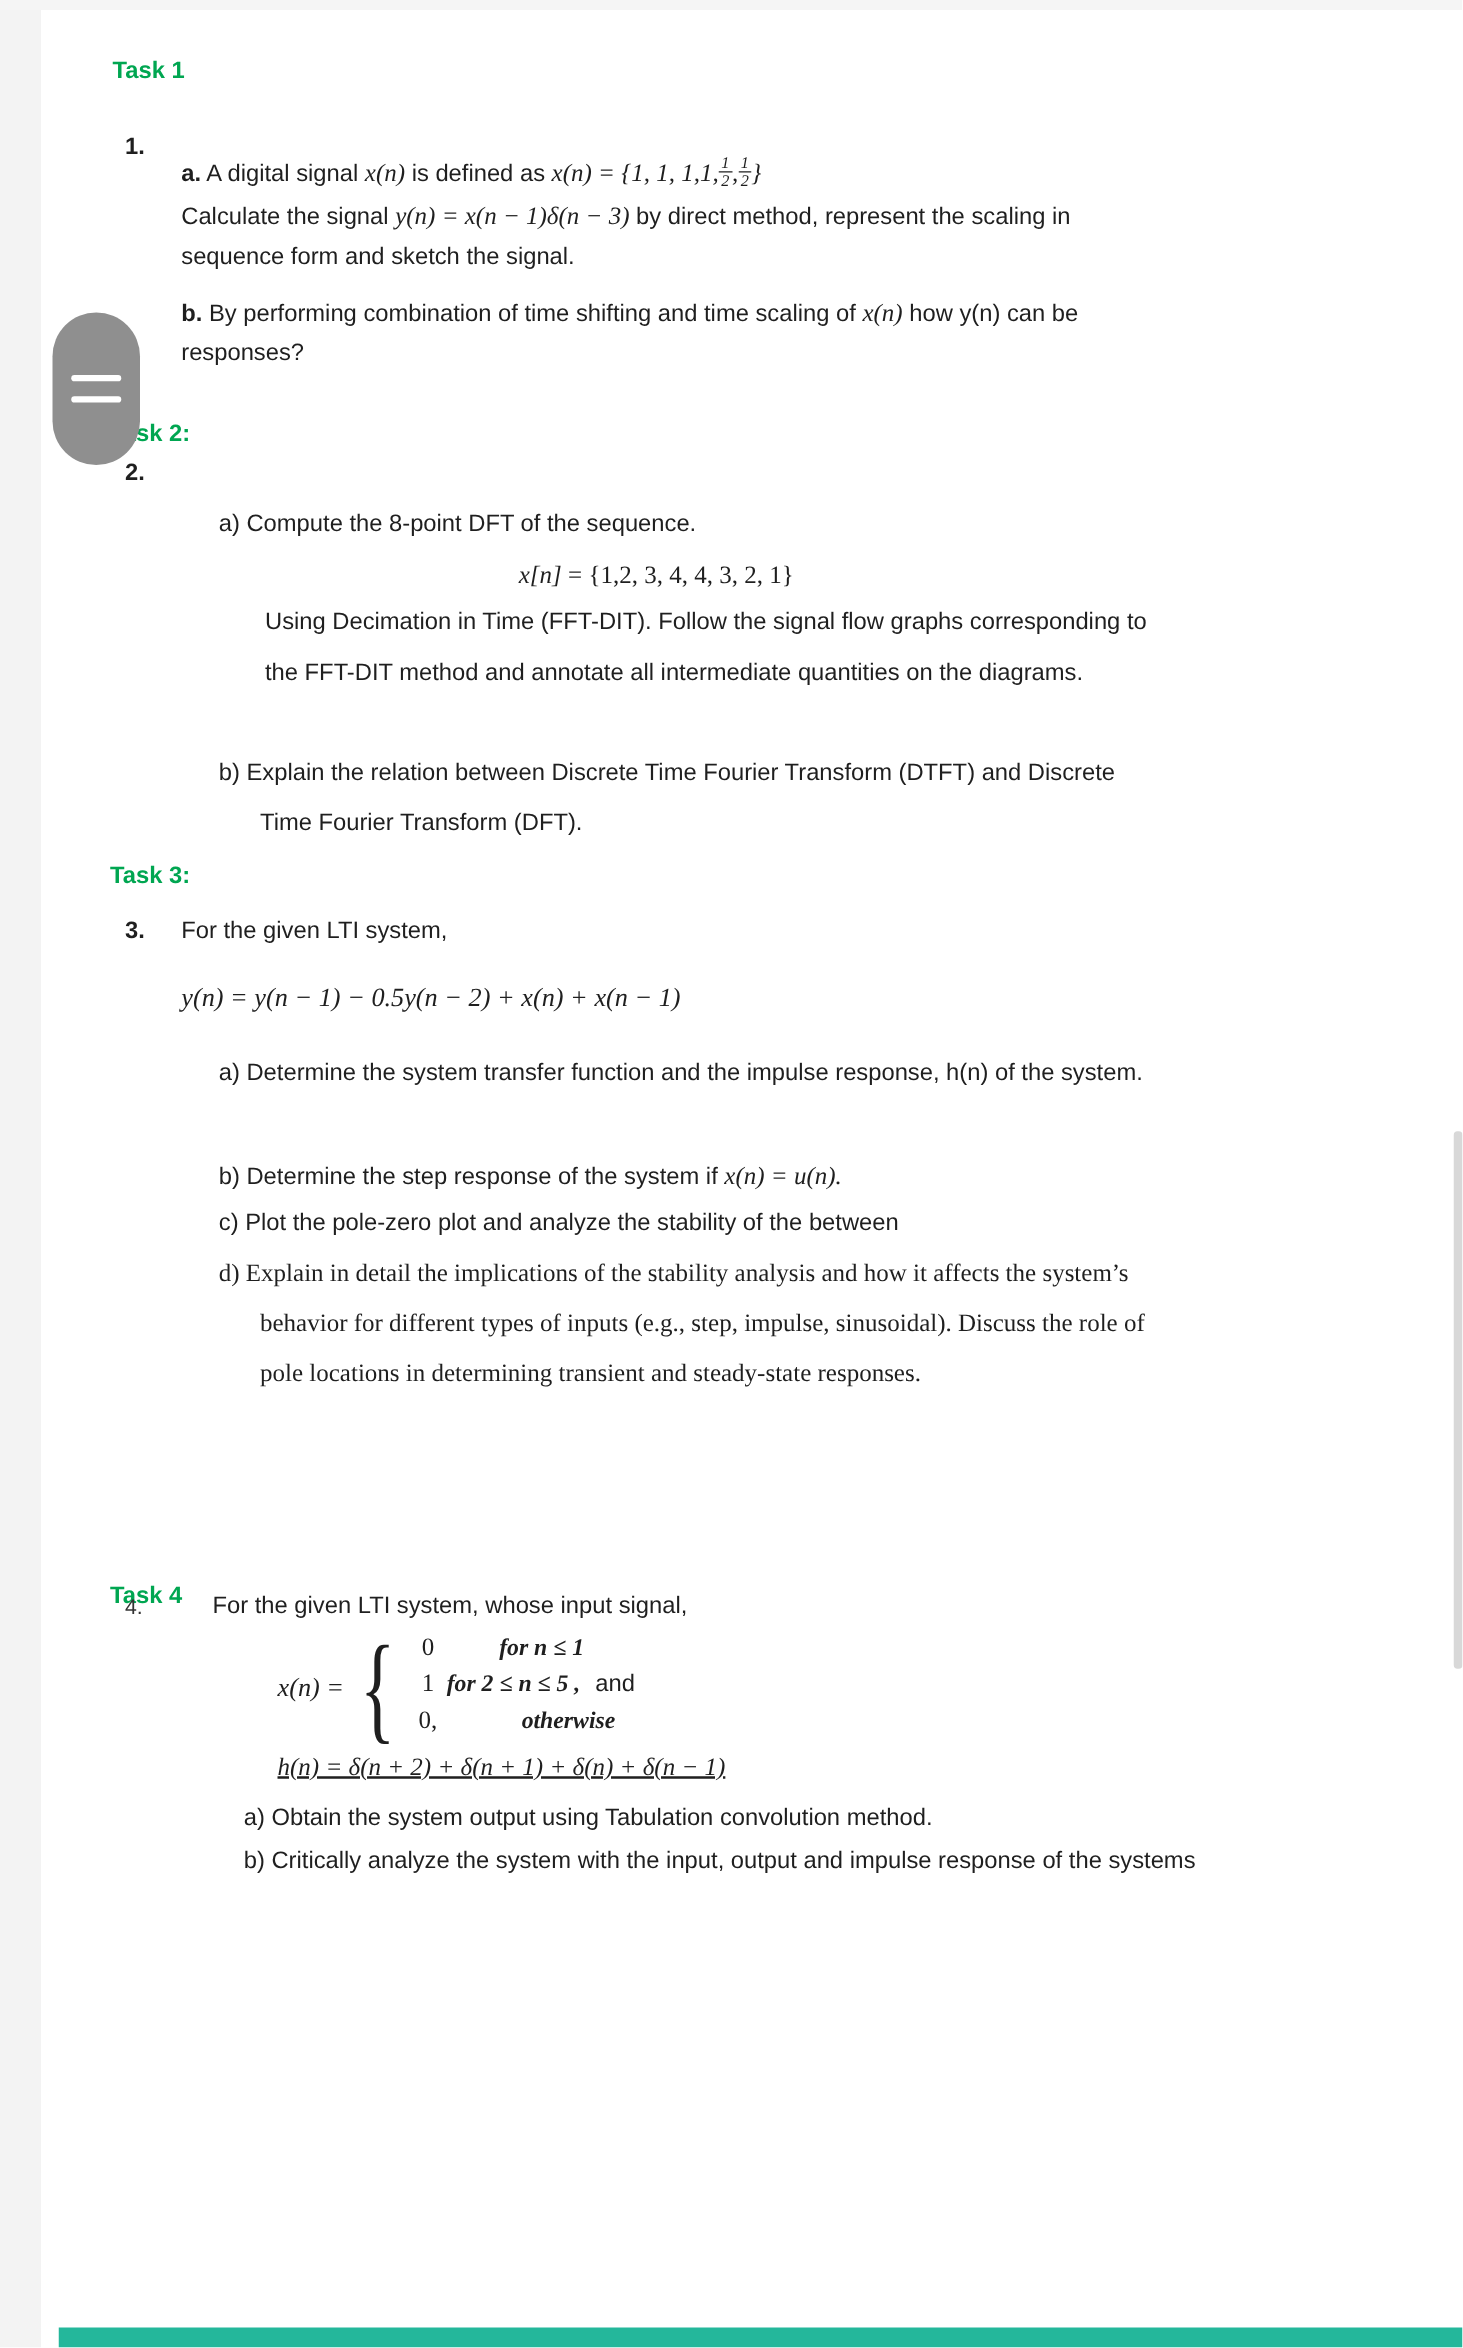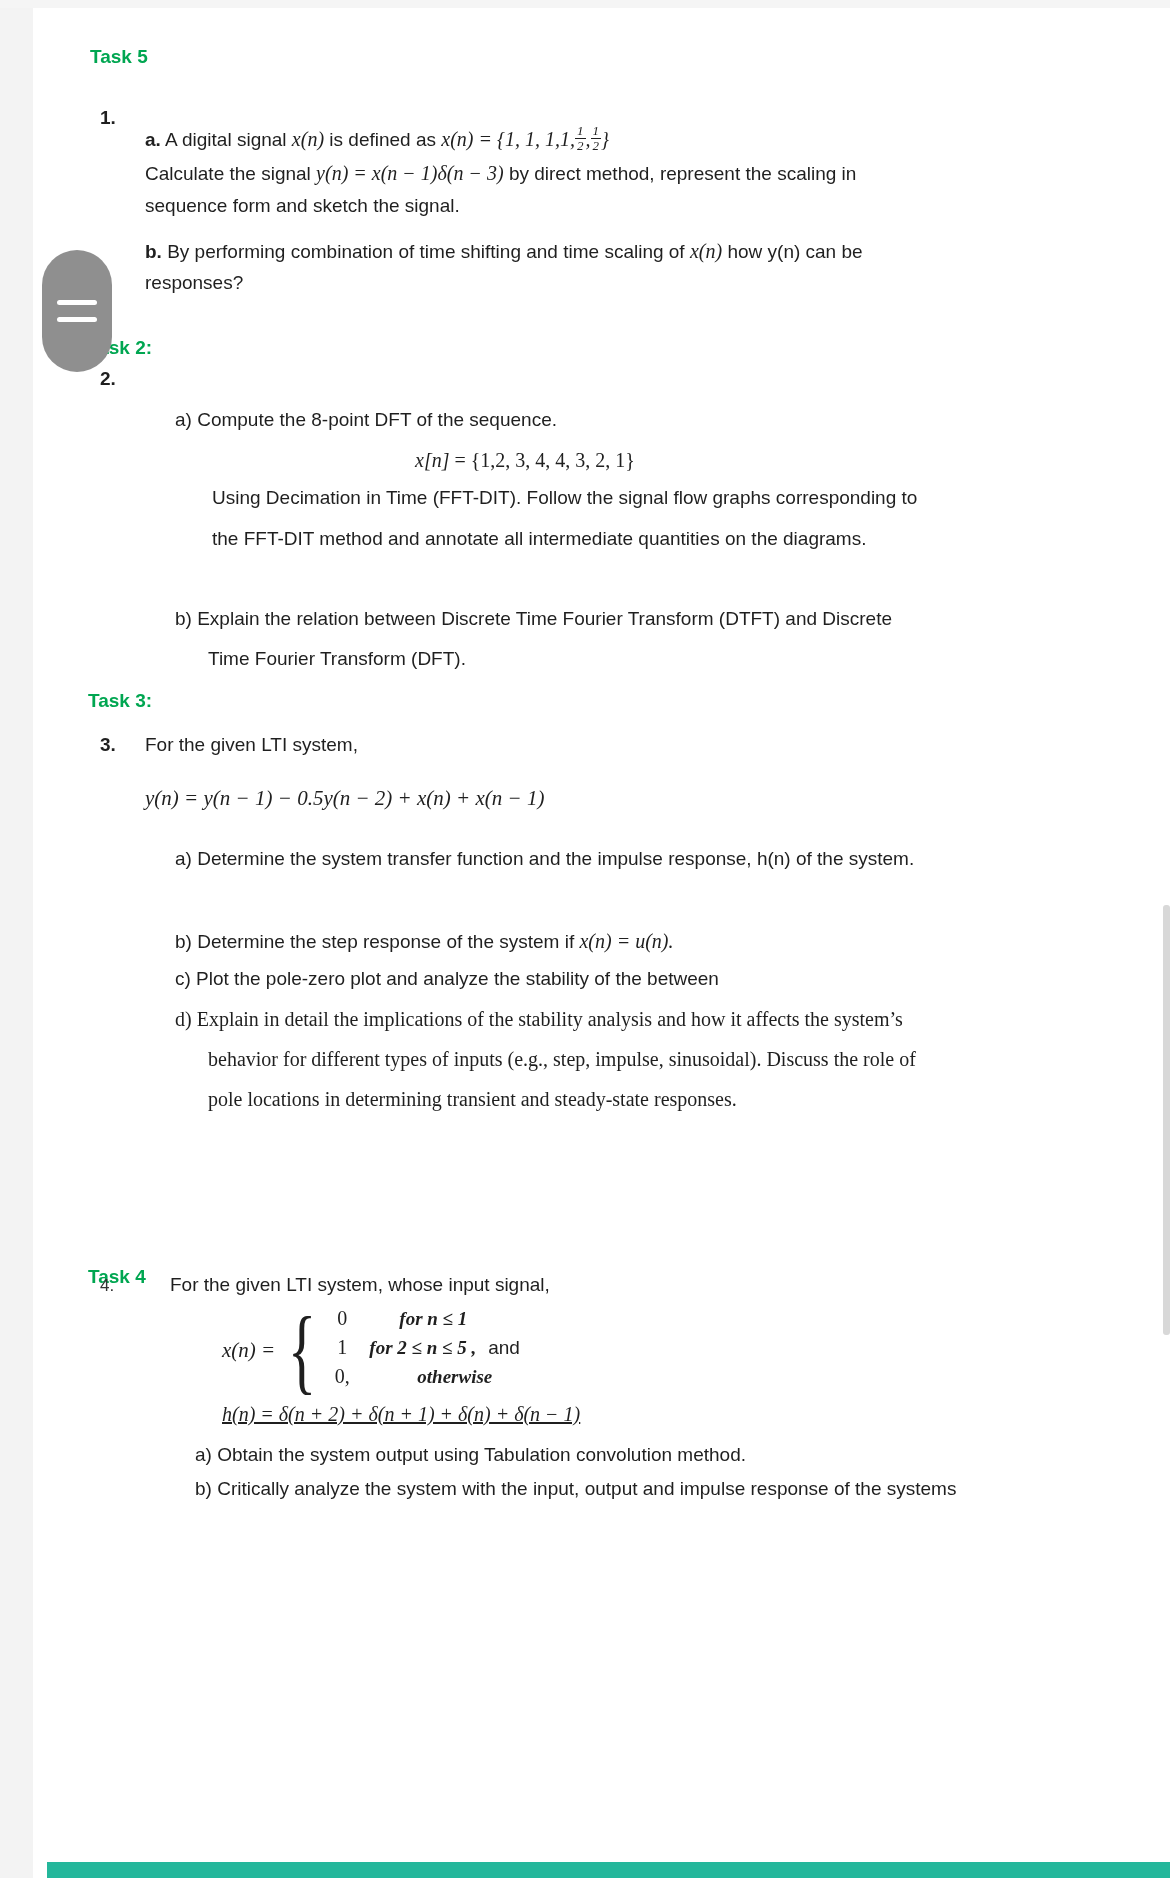--- a/index.html
+++ b/index.html
@@ -34,21 +34,21 @@
   
   .piecewise { position:absolute; left:222px; top:1306px; display:flex; align-items:center; }
   .pw-lhs { font-family:"Liberation Serif", serif; font-style:italic; font-size:21px; margin-right:4px; }
   .pw-brace { font-family:"Liberation Serif", serif; font-size:96px; font-weight:normal;
               line-height:88px; transform:scaleX(0.62); transform-origin:center; margin-right:2px; }
   .pw-rows { display:flex; flex-direction:column; }
   .pw-row { display:flex; align-items:baseline; height:29px; }
   .pw-val { font-family:"Liberation Serif", serif; font-size:20px; width:30px; text-align:center; }
   .pw-cond { font-family:"Liberation Serif", serif; font-style:italic; font-weight:600; font-size:19px; }
   .pw-row:nth-child(1) .pw-cond { margin-left:42px; }
-  .pw-row:nth-child(2) .pw-cond { margin-left:12px; }
+  .pw-row:nth-child(2) .pw-cond { }
   .pw-row:nth-child(3) .pw-cond { margin-left:60px; }
   .pw-tail { font-family:"Liberation Sans", sans-serif; font-size:19px; margin-left:12px; }
 
   
   .pill { position:absolute; left:42px; top:250px; width:70px; height:122px;
           background:#8F8F8F; border-radius:36px; z-index:5;
           display:flex; flex-direction:column; justify-content:center; align-items:center; gap:12px; }
   .pill .bar { width:40px; height:5px; background:#ffffff; border-radius:3px; }
 
   .bottom-bar { position:absolute; left:47px; right:0; top:1862px; height:16px; background:#24B79B; }
@@ -56,21 +56,21 @@
   .scroll-thumb { position:absolute; right:0; top:905px; width:7px; height:430px;
                   background:#d8d8d8; border-radius:3px; }
 </style>
 </head>
 <body>
 
 <div class="gutter-left"></div>
 <div class="gutter-top"></div>
 <div class="page"></div>
 
-<div class="abs task-heading" style="left: 90px; top: 42px; color: rgb(0, 166, 81);">Task 5</div>
+<div class="abs task-heading" style="left: 90px; top: 42px; color: rgb(0, 166, 81);">Task 1</div>
 
 <span class="abs num" style="left:100px; top:103px;">1.</span>
 <div class="abs" style="left:145px; top:103px;margin-top:21px;">
   <span class="blabel">a.</span>
   <span>A digital signal</span>
   <span class="math">x(n)</span>
   <span>is defined as</span>
   <span class="math">x(n) = {1, 1, 1,1,</span><span class="frac">
       <span class="numr">1</span>
       <span class="den">2</span>

